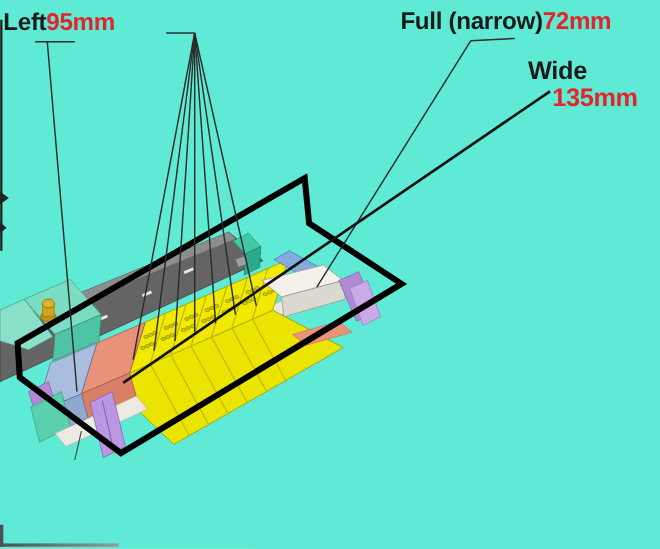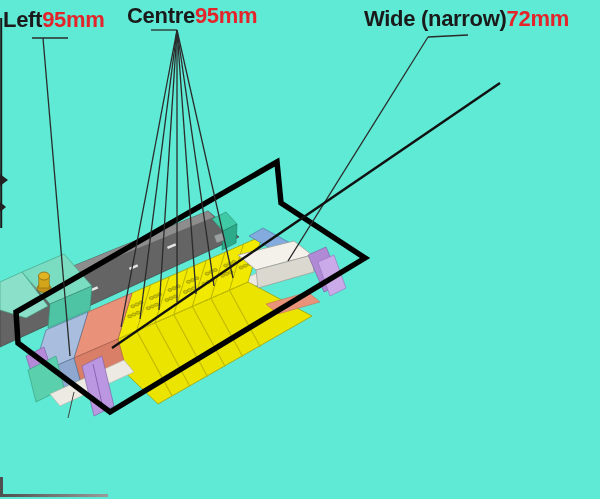--- a/index.html
+++ b/index.html
@@ -175,25 +175,25 @@
       <line x1="1.2" y1="18" x2="1.2" y2="228" stroke="#1a1a1a" stroke-width="2"></line>
       <polygon points="0,174 8,180 0,186" fill="#222222"></polygon>
       <polygon points="0,202 6,207 0,212" fill="#222222"></polygon>
     </g>
   </svg>
 
   <div class="anno" id="left-label" style="left:3px;top:8px;">
     <span>Left</span><span class="val">95mm</span>
   </div>
 
-  <div class="anno" id="centre-label" style="left:127px;top:4px;">
-    <span>Centre</span><span class="val">95mm</span>
+
+  <div class="anno" id="right-label" style="left:364px;top:7px;">
+    <span>Full (narrow)</span><span class="val">72mm</span>
   </div>
 
-  <div class="anno" id="right-label" style="left:364px;top:7px;">
-    <span>Wide (narrow)</span><span class="val">72mm</span>
+  <div class="anno" id="wide-label" style="left:480px;top:52px;">
+    <span>Wide</span><span class="val">135mm</span>
   </div>
-
 
 
   <div class="frame-line-v"></div>
   <div class="frame-line-h"></div>
 </div>
 
 </body></html>

